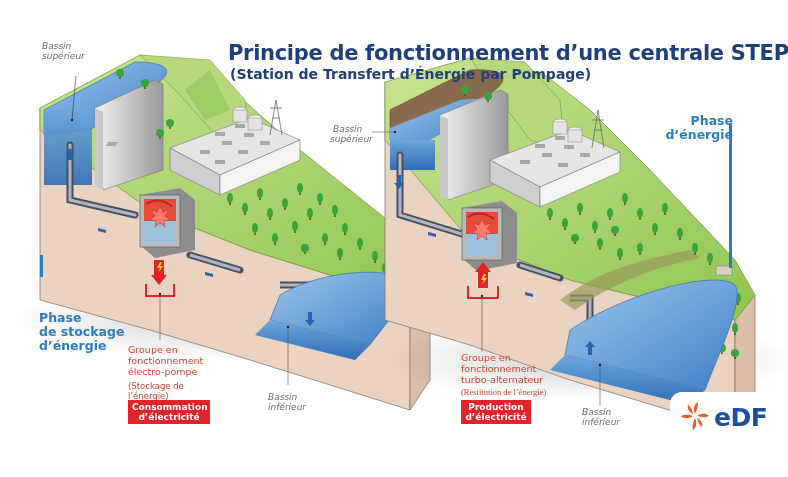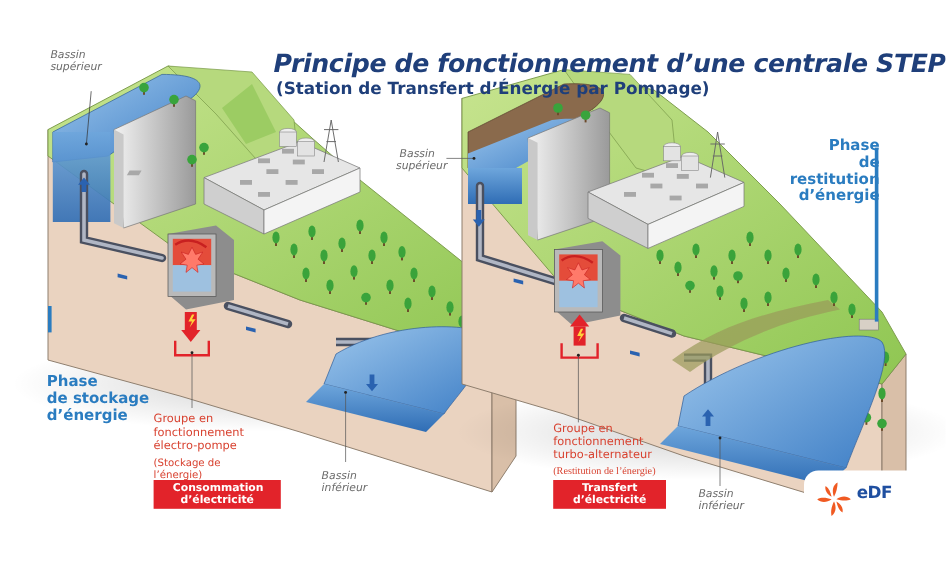--- a/index.html
+++ b/index.html
@@ -1,27 +1,27 @@
 <!DOCTYPE html>
 <html><head>
 <meta charset="utf-8">
 <style>
   html, body { margin:0; padding:0; background:#ffffff; }
   body { width:788px; height:477px; position:relative; overflow:hidden; font-family:"DejaVu Sans", sans-serif; }
   .scene { position:absolute; left:0; top:0; width:788px; height:477px; }
   .abs { position:absolute; }
-  .title { left:228px; top:41px; font-family:"DejaVu Sans", sans-serif; font-weight:bold; font-size:21px; color:#1f3f7a; letter-spacing:-0.3px; white-space:nowrap;font-style:italic; }
+  .title { left:228px; top:41px; font-family:"DejaVu Sans", sans-serif; font-weight:bold; font-size:21px; color:#1f3f7a; letter-spacing:-0.3px; white-space:nowrap; }
   .subtitle { left:230px; top:66px; font-weight:bold; font-size:14px; color:#1f3f7a; white-space:nowrap; }
   .label-grey { font-size:9px; color:#6b6b6b; line-height:10px;font-style:italic; }
   .phase { font-weight:bold; font-size:12.5px; color:#2a7cc0; line-height:14px;margin-top:28px; }
   .red-text { font-size:9.5px; color:#d8412f; line-height:11px; }
   .red-small { font-size:8.5px; color:#d8412f; line-height:10px; }
-  .red-box { background:#e2232a; color:#fff; font-weight:bold; font-size:9px; line-height:10px; text-align:center; padding:2px 16px; }
+  .red-box { background:#e2232a; color:#fff; font-weight:bold; font-size:9px; line-height:10px; text-align:center; padding:2px 4px; }
   .edf-box { left:670px; top:392px; width:108px; height:46px; background:#fff; border-radius:12px 0 0 0; }
-  .edf-text { font-weight:bold; font-size:14px; color:#1f4fa0; letter-spacing:-0.5px; }
+  .edf-text { font-weight:bold; font-size:25px; color:#1f4fa0; letter-spacing:-0.5px; }
 </style>
 </head>
 <body>
 
 <svg class="scene" viewBox="0 0 788 477" xmlns="http://www.w3.org/2000/svg">
   <defs>
     <linearGradient id="water" x1="0" y1="0" x2="1" y2="1">
       <stop offset="0" stop-color="#9cc6ec"></stop>
       <stop offset="1" stop-color="#3f7fc6"></stop>
     </linearGradient>
@@ -294,33 +294,32 @@
   <div>Bassin</div>
   <div>inférieur</div>
 </div>
 
 <div class="abs label-grey" style="left:330px; top:124px; text-align:left;">
   <div style="padding-left:3px">Bassin</div>
   <div>supérieur</div>
 </div>
 <div class="abs phase" style="left:640px; top:86px; width:93px; text-align:right;">
   <div>Phase</div>
-  <div>de restitution</div>
   <div>d’énergie</div>
 </div>
 <div class="abs red-text" style="left:461px; top:352px;">
   <div>Groupe en</div>
   <div>fonctionnement</div>
   <div>turbo-alternateur</div>
 </div>
 <div class="abs red-small" style="left:461px; top:387px;font-family:Liberation Serif, serif;">
   <div>(Restitution de l’énergie)</div>
 </div>
 <div class="abs red-box" style="left:461px; top:400px; width:62px;">
-  <div>Transfert</div>
+  <div>Production</div>
   <div>d’électricité</div>
 </div>
 <div class="abs label-grey" style="left:582px; top:407px;">
   <div>Bassin</div>
   <div>inférieur</div>
 </div>
 
 <div class="abs edf-box">
   <svg class="abs" style="left:10px; top:9px;" width="30" height="30" viewBox="0 0 30 30">
     <g fill="#f05a22">

